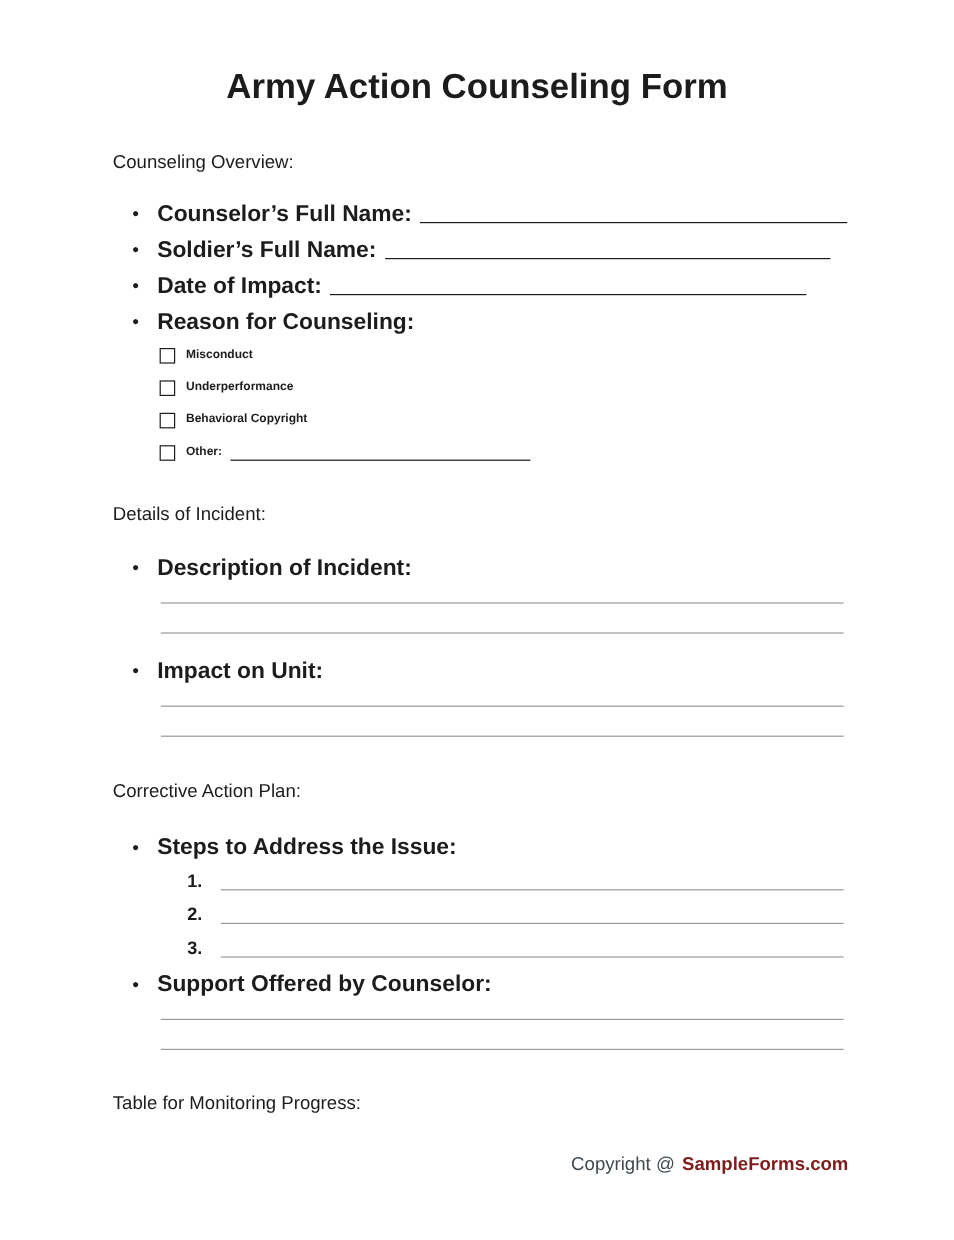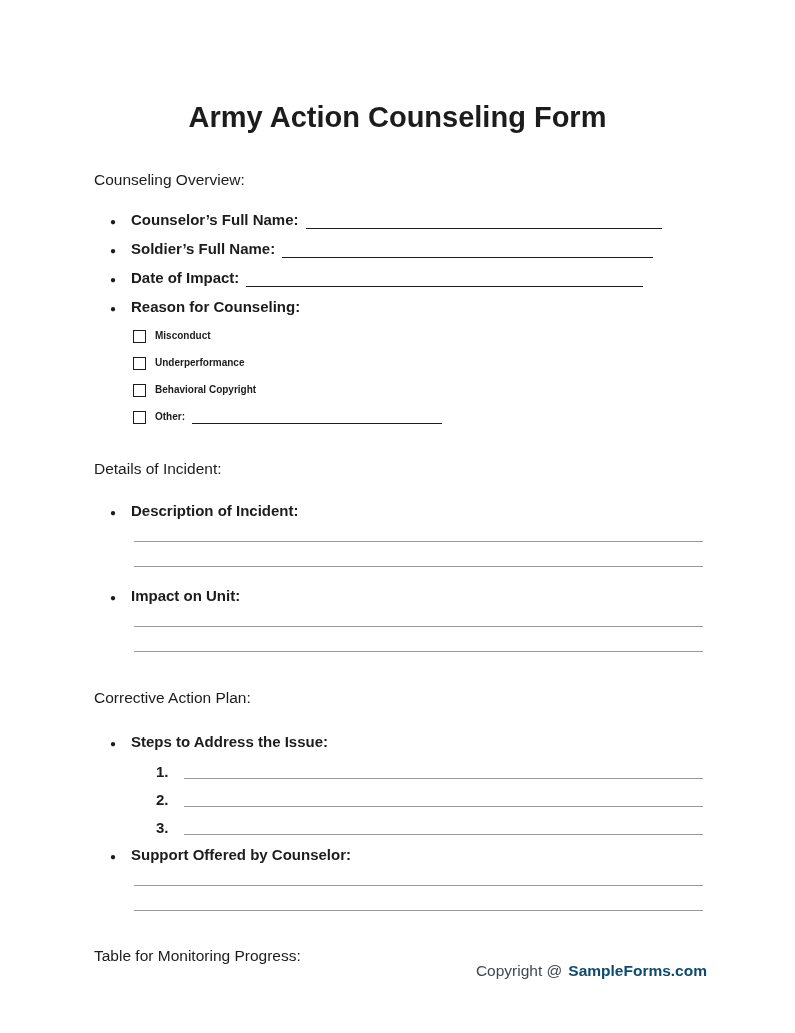--- a/index.html
+++ b/index.html
@@ -5,21 +5,21 @@
   html,body{margin:0;padding:0;background:#ffffff;}
   body{
     width:795px;height:1033px;
     font-family:"Liberation Sans", sans-serif;
     color:#1c1c1c;
   }
   .page{
     position:relative;
     box-sizing:border-box;
     width:795px;height:1033px;
-    padding:100px 83px 0 83px;
+    padding:56px 83px 0 83px;
     background:#ffffff;
   }
   h1{
     margin:0;
     font-size:29px;
     line-height:35px;
     font-weight:bold;
     text-align:center;
     color:#1c1c1c;
   }
@@ -29,23 +29,23 @@
     line-height:18px;
     font-weight:normal;
   }
   .mt-36{margin-top:36px}.mt-34{margin-top:34px}.mt-37{margin-top:37px}
   .mt-26{margin-top:26px}.mt-24{margin-top:24px}.mt-22{margin-top:22px}
   .mt-20{margin-top:20px}.mt-19{margin-top:19px}.mt-10{margin-top:10px}
   .mt-9{margin-top:9px}
 
   .bullet-row{
     display:flex;
-    align-items:flex-start;
+    align-items:flex-end;
     margin-left:27px;
-    font-size:15px;
+    font-size:19px;
     line-height:18px;
     font-weight:bold;
   }
   .bullet{width:21px;flex:none;}
   .bullet::before{content:"●";font-size:10px;}
   .inline-line{
     display:inline-block;
     flex:none;
     height:13px;
     margin-left:7px;
@@ -193,16 +193,16 @@
   <div class="bullet-row mt-9">
     <span class="bullet"></span>
     <span>Support Offered by Counselor:</span>
   </div>
   <div class="rule mt-19"></div>
   <div class="rule mt-24"></div>
 
   <h2 class="mt-36">Table for Monitoring Progress:</h2>
 
   <div class="footer">
-    <span>Copyright @</span><a class="link" style="color: #0c4a6e;">SampleForms.com</a>
+    <span>Copyright @</span><a class="link" style="color: #7f1d1d;">SampleForms.com</a>
   </div>
 
 </div>
 
 </body></html>

